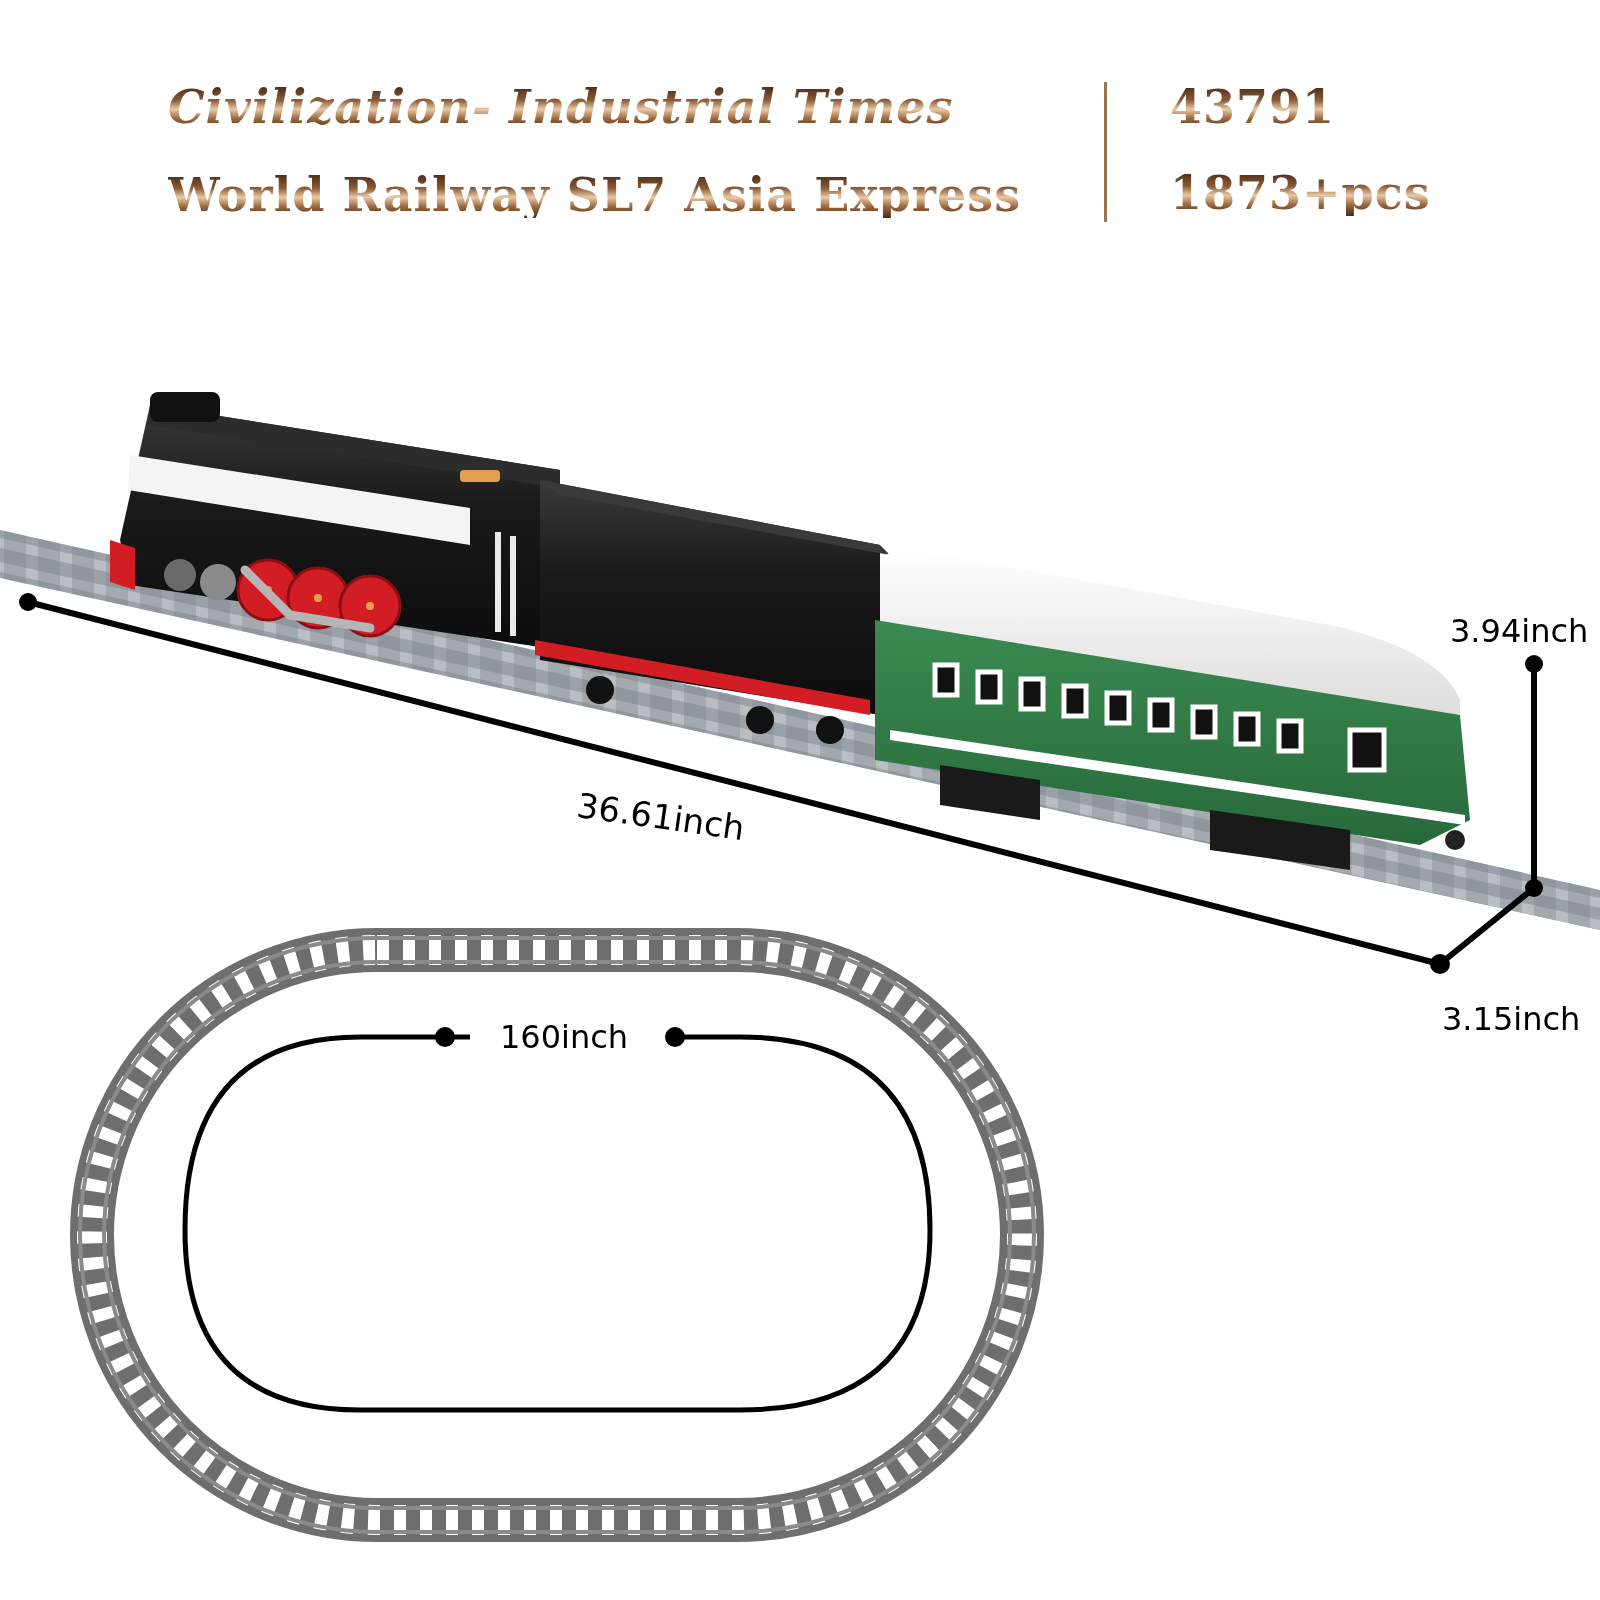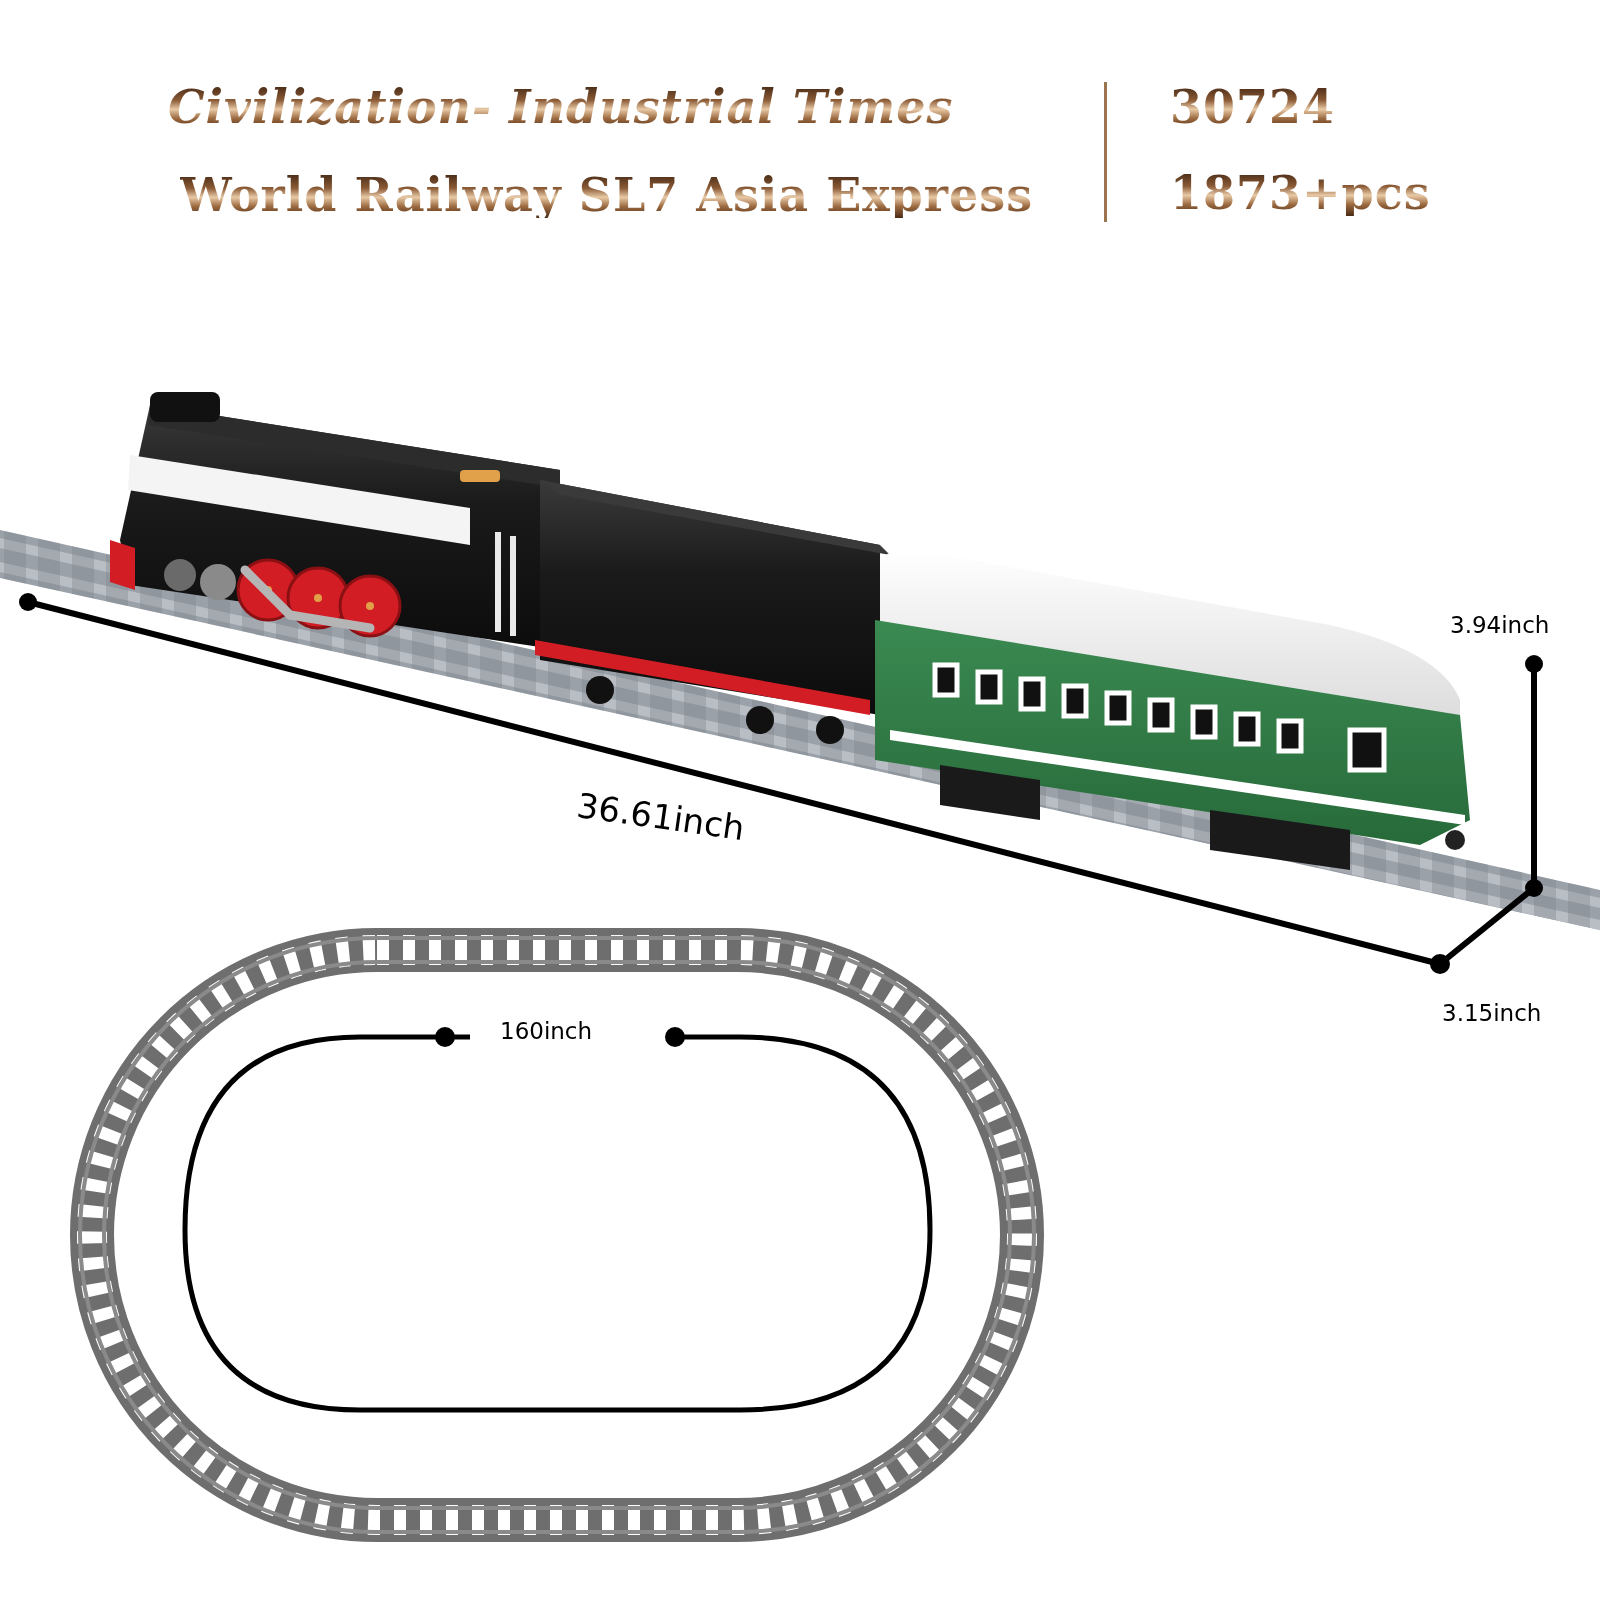--- a/index.html
+++ b/index.html
@@ -12,47 +12,47 @@
       letter-spacing: 1px;
       color: #6b4325;
       background: linear-gradient(180deg, #3e2412 0%, #8a5a35 35%, #e8c9a6 55%, #9c6a40 75%, #4a2a14 100%);
       -webkit-background-clip: text;
       background-clip: text;
       -webkit-text-fill-color: transparent;
       white-space: nowrap;
       line-height: 1;
     }
     #line1 { position: absolute; left: 0; top: 12px; font-style: italic; }
-    #line2 { position: absolute; left: 0; top: 100px; margin-left: 12px; }
+    #line2 { position: absolute; left: 0; top: 100px; }
     .divider { position: absolute; left: 1104px; top: 82px; width: 3px; height: 140px; background: #9b7350; }
     .meta { position: absolute; left: 1170px; }
     #meta1 { top: 84px; }
     #meta2 { top: 170px; }
     .dim-label {
       position: absolute;
       font-family: "DejaVu Sans", "Liberation Sans", sans-serif;
-      font-size: 23px;
+      font-size: 32px;
       color: #000;
       white-space: nowrap;
     }
     #dim-length { left: 580px; top: 785px; transform: rotate(8deg); transform-origin: left top; font-size: 34px; }
     #dim-height { left: 1450px; top: 612px; }
     #dim-width { left: 1442px; top: 1000px; }
     #dim-loop { left: 500px; top: 1018px; text-align: right; }
     svg.scene { position: absolute; left: 0; top: 0; }
   </style>
 </head>
 <body>
 
 <div class="title-block">
   <div id="line1" class="title-line">Civilization- Industrial Times</div>
   <div id="line2" class="title-line">World Railway SL7 Asia Express</div>
 </div>
 <div class="divider"></div>
-<div id="meta1" class="meta title-line">30724</div>
+<div id="meta1" class="meta title-line">43791</div>
 <div id="meta2" class="meta title-line">1873+pcs</div>
 
 <svg class="scene" width="1600" height="1600" viewBox="0 0 1600 1600">
   <defs>
     <linearGradient id="blackBody" x1="0" y1="0" x2="0" y2="1">
       <stop offset="0" stop-color="#3a3a3a"></stop>
       <stop offset="0.4" stop-color="#1a1a1a"></stop>
       <stop offset="1" stop-color="#0c0c0c"></stop>
     </linearGradient>
     <linearGradient id="greenBody" x1="0" y1="0" x2="0" y2="1">

